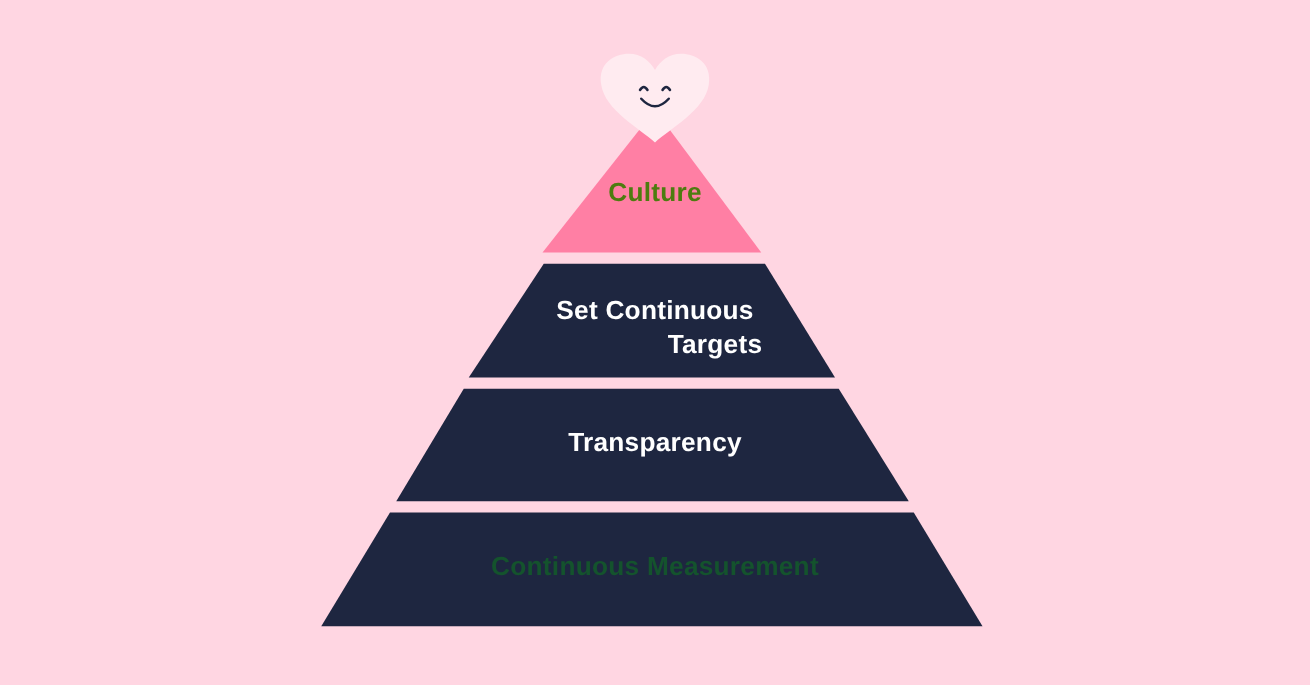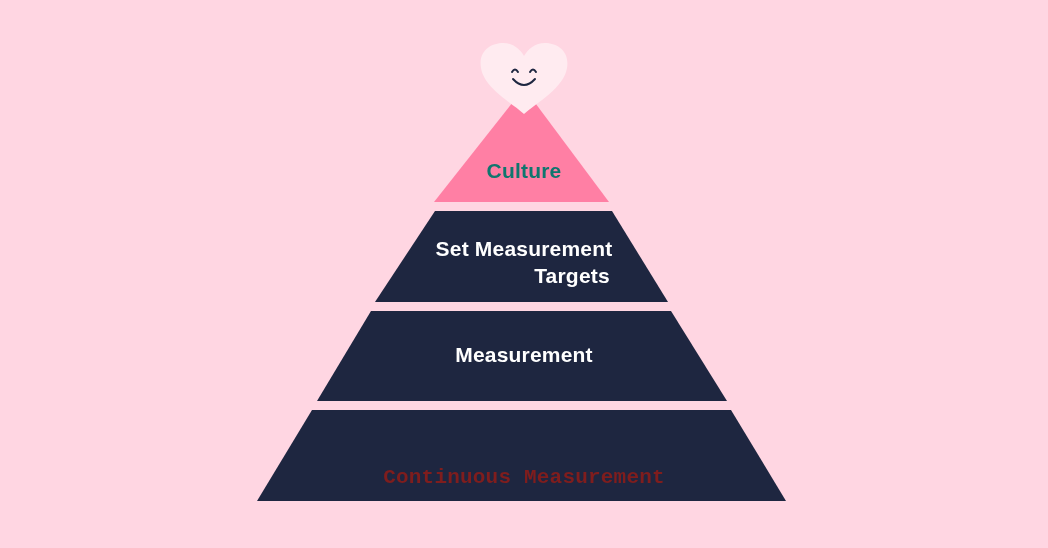--- a/index.html
+++ b/index.html
@@ -18,17 +18,17 @@
   <polygon points="371,311 671,311 727,401 317,401" fill="#1e2640"></polygon>
   <polygon points="312,410 731,410 786,501 257,501" fill="#1e2640"></polygon>
   <g>
     <path d="M524,114 C512,103 484,88 481,68 C478,50 492,43 503,43 C513,43 520,49 524,56 C528,49 535,43 545,43 C556,43 570,50 567,68 C564,88 536,103 524,114 Z" fill="#ffebf0"></path>
     <path d="M512,72 q3,-5 6,0" stroke="#1e2640" stroke-width="2" fill="none" stroke-linecap="round"></path>
     <path d="M530,72 q3,-5 6,0" stroke="#1e2640" stroke-width="2" fill="none" stroke-linecap="round"></path>
     <path d="M513,79 q11,12 22,0" stroke="#1e2640" stroke-width="2" fill="none" stroke-linecap="round"></path>
   </g>
 </svg>
 
-<div class="label" style="top:141px;color:#0f766e;margin-top:16px;">Culture</div>
-<div class="label" style="top:235px;color:#ffffff;">Set Measurement</div>
+<div class="label" style="top:141px;color:#4d7c0f;">Culture</div>
+<div class="label" style="top:235px;color:#ffffff;">Set Continuous</div>
 <div class="label" style="top:262px;color:#ffffff;margin-left:48px;">Targets</div>
-<div class="label" style="top:341px;color:#ffffff;">Measurement</div>
-<div class="label" style="top:464px;color:#7f1d1d;font-family:Liberation Mono, monospace;">Continuous Measurement</div>
+<div class="label" style="top:341px;color:#ffffff;">Transparency</div>
+<div class="label" style="top:440px;color:#14532d;">Continuous Measurement</div>
 
 </body></html>

